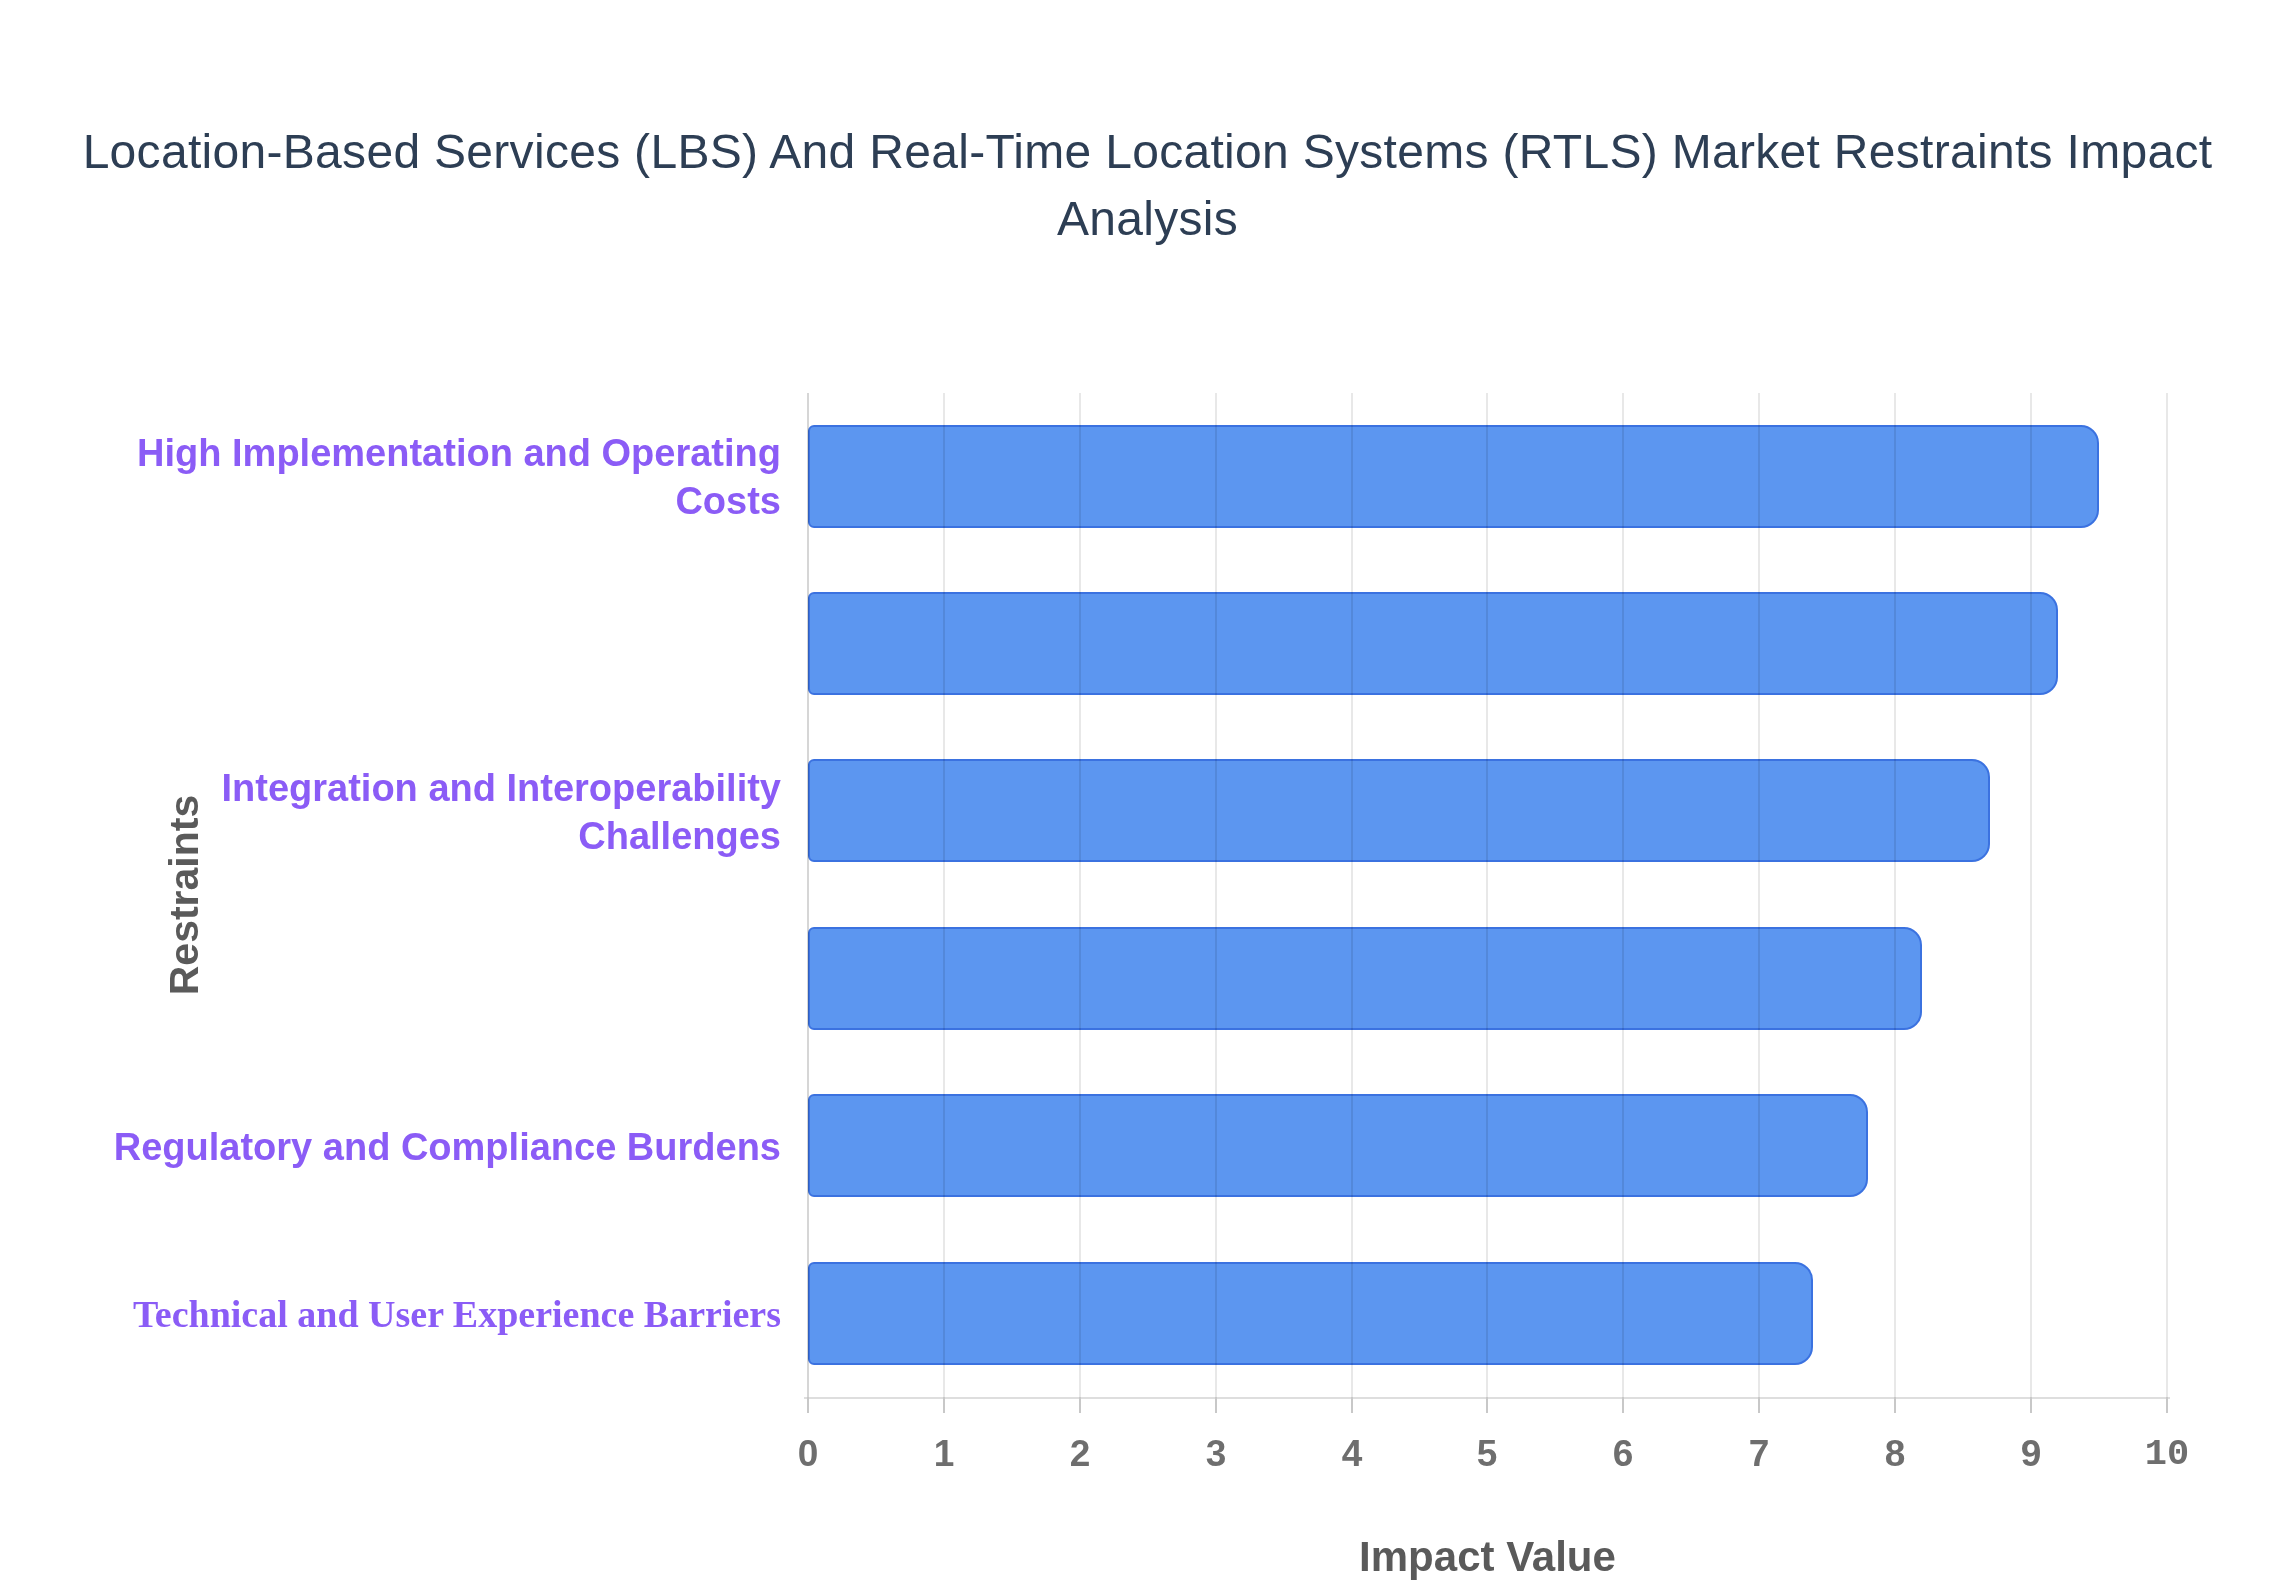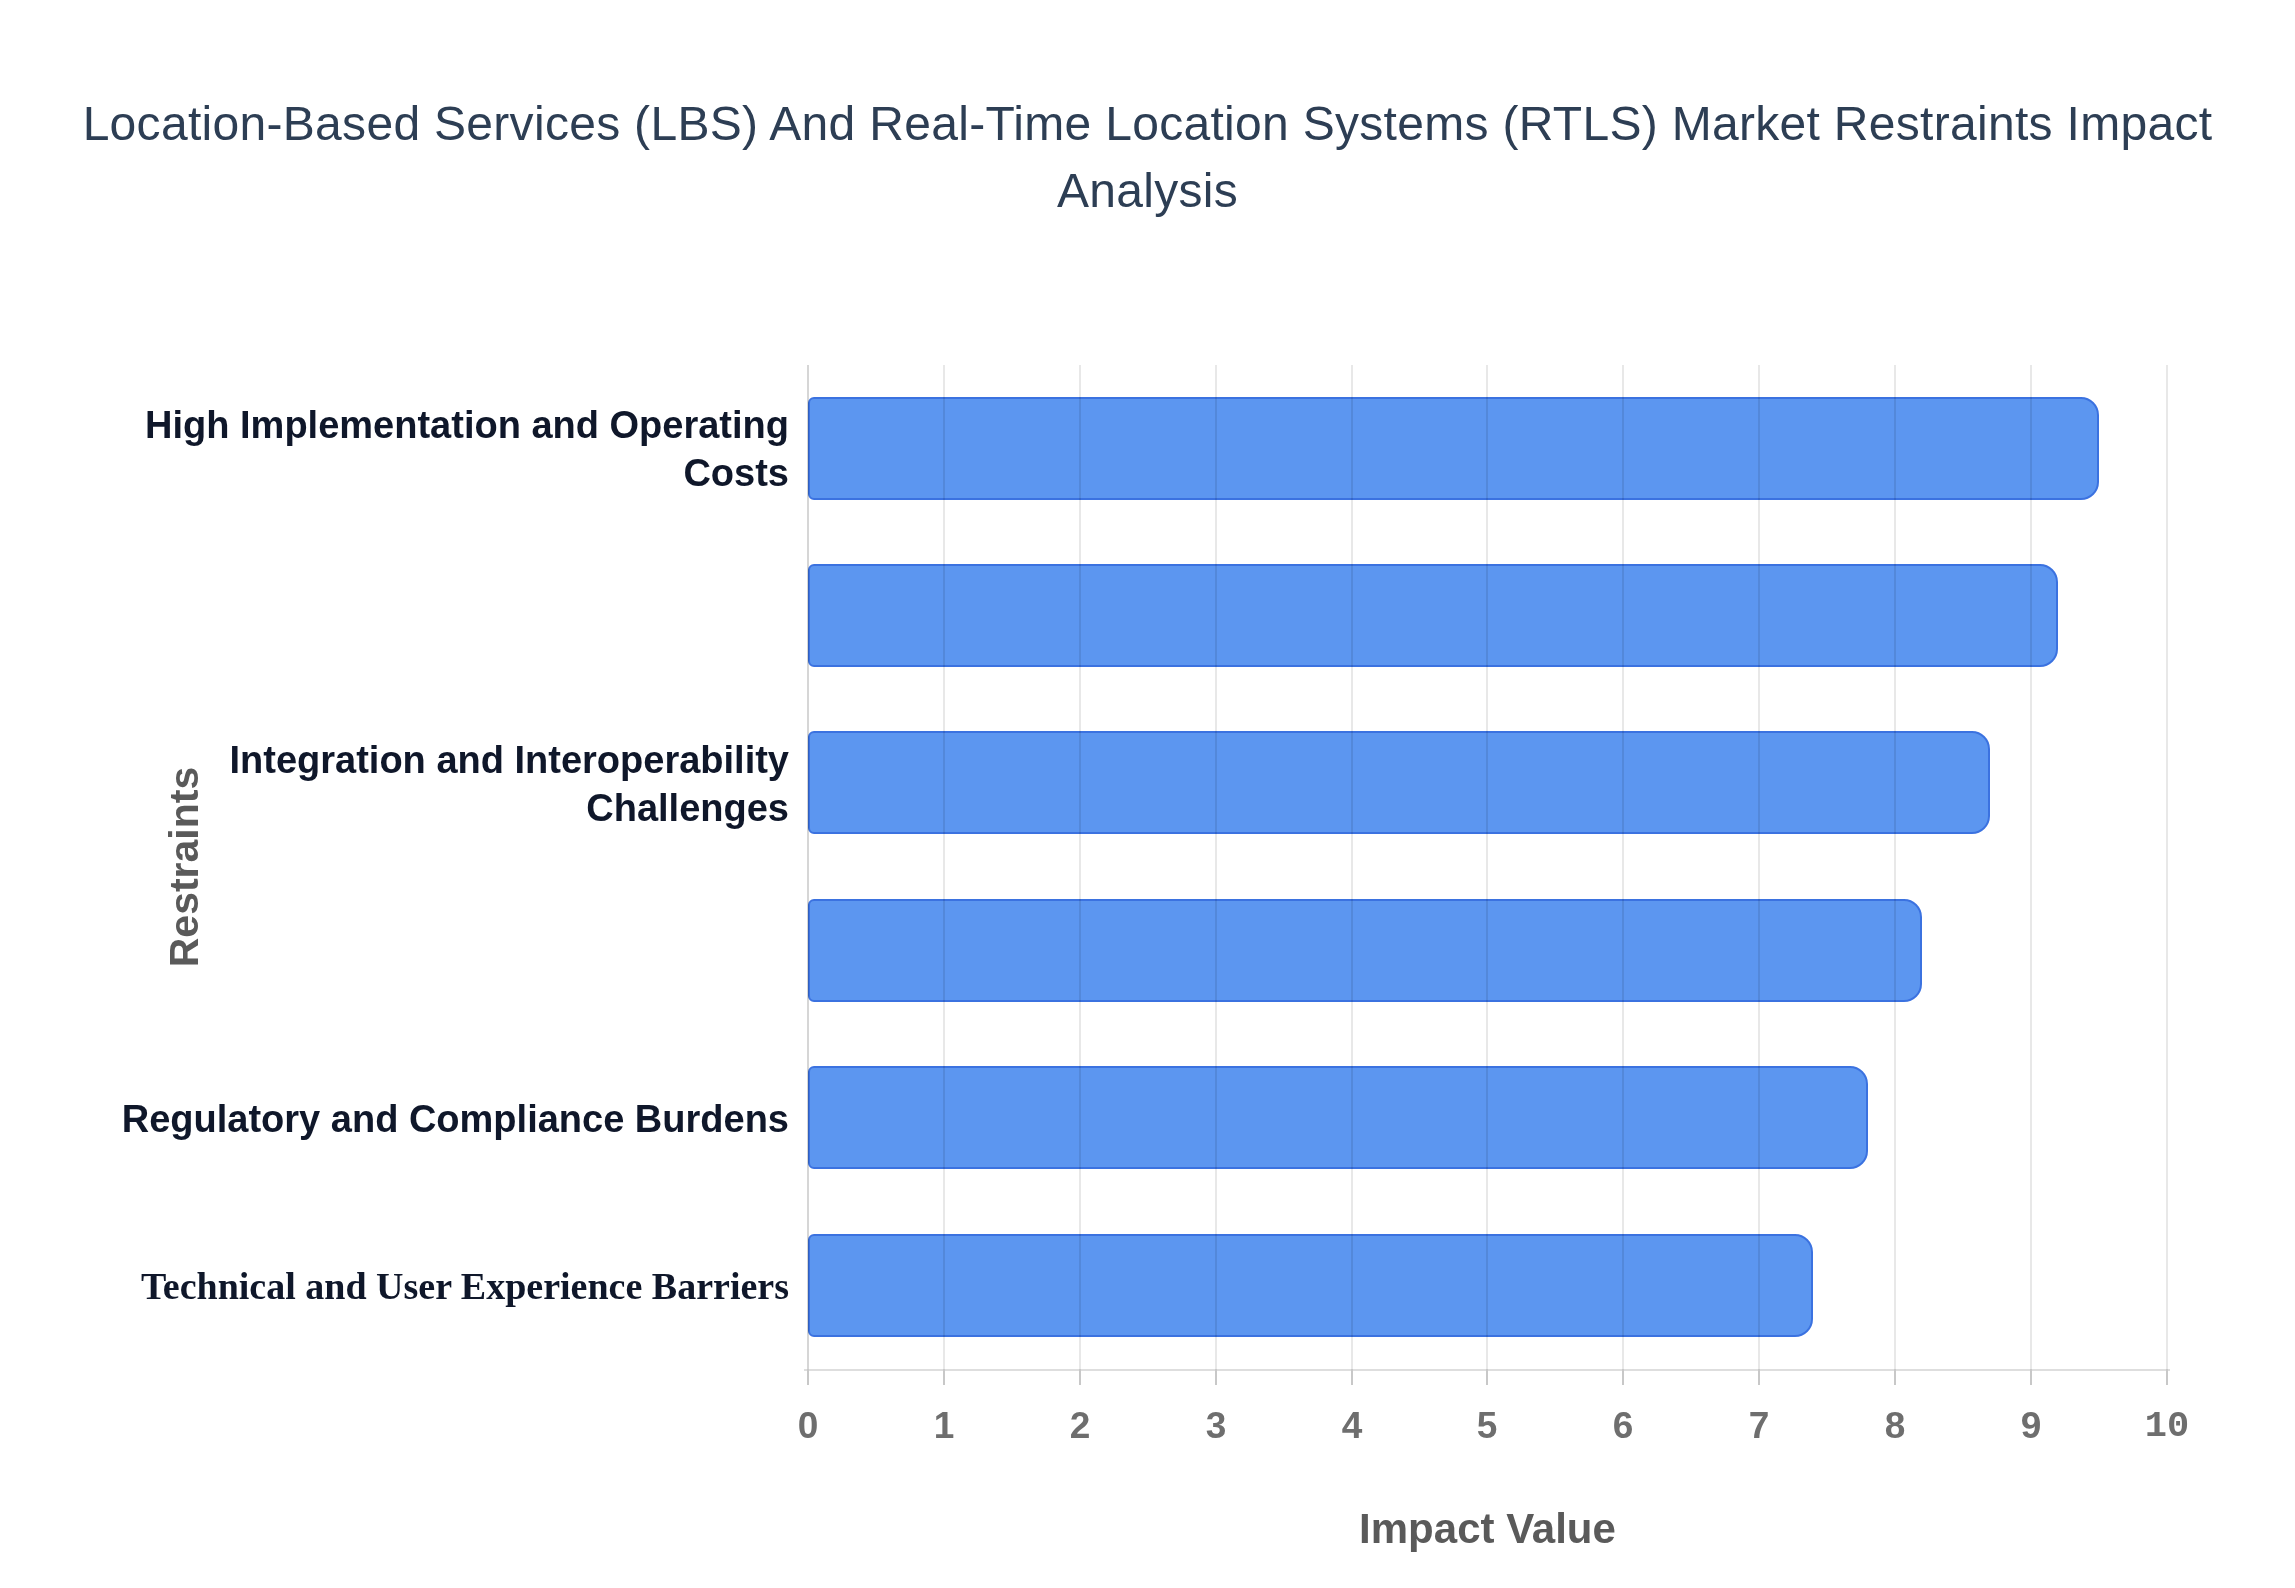--- a/index.html
+++ b/index.html
@@ -9,20 +9,21 @@
     width: 2295px;
     height: 1589px;
     font-family: "Liberation Sans", sans-serif;
     overflow: hidden;
   }
   .chart {
     position: relative;
     width: 2295px;
     height: 1257px;
     background: #ffffff;
+    margin-top: 28px;
   }
   .chart-title {
     position: absolute;
     top: 90px;
     left: 0;
     right: 0;
     margin: 0 auto;
     max-width: 2188px;
     text-align: center;
     font-size: 48px;
@@ -70,31 +71,31 @@
   }
   .category-labels {
     position: absolute;
     left: 108px;
     top: 365px;
     width: 681px;
     height: 1004px;
   }
   .category-label {
     position: absolute;
-    right: 0;
+    right: 8px;
     width: 100%;
     height: 167px;
     display: flex;
     align-items: center;
     justify-content: flex-end;
     text-align: right;
     font-size: 38px;
     line-height: 48px;
     font-weight: 700;
-    color: #0f172a;
+    color: #8b5cf6;
   }
   .tick-layer {
     position: absolute;
     left: 808px;
     top: 1369px;
     width: 1359px;
     height: 120px;
   }
   .tick-mark {
     position: absolute;

